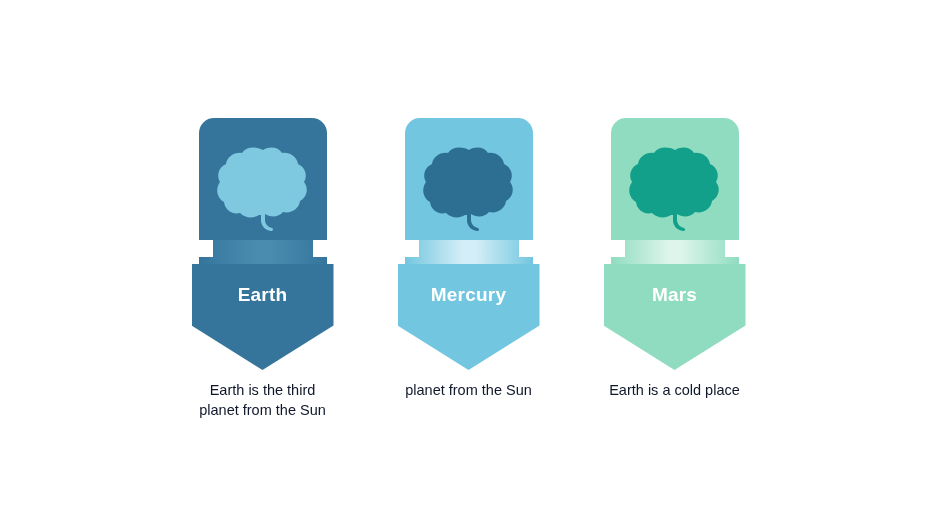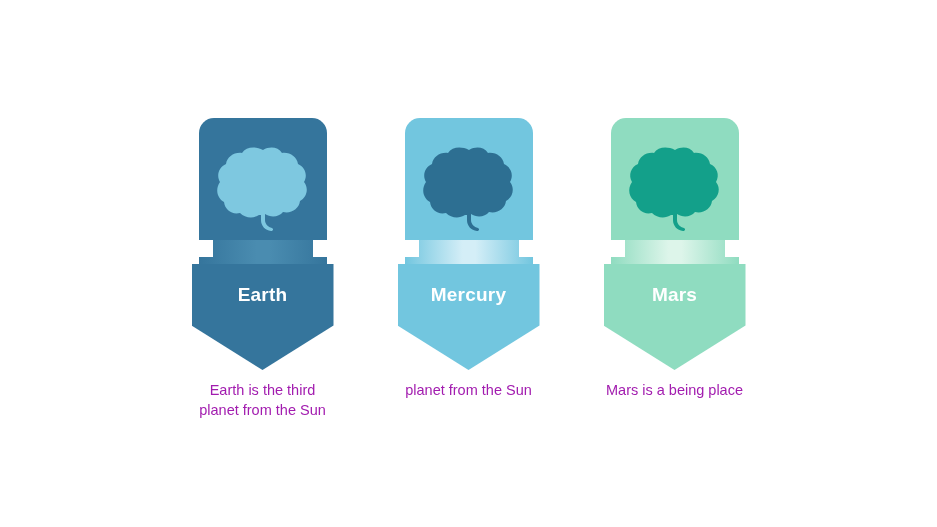--- a/index.html
+++ b/index.html
@@ -130,21 +130,21 @@
 
   
   .card-caption {
     position: absolute;
     top: 262px;
     left: -18px;
     width: 178px;
     text-align: center;
     font-size: 14.5px;
     line-height: 1.38;
-    color: #a21caf;
+    color: #0f172a;
   }
   .caption-line { display: block; white-space: nowrap; }
 </style>
 </head>
 <body>
 
 <div class="slide">
 
 
   <div class="cards">
@@ -196,19 +196,19 @@
         </svg>
       </div>
       <div class="card-neck">
         <div class="neck-band" style="background: linear-gradient(90deg, rgb(143, 220, 192) 0%, rgb(221, 245, 234) 45%, rgb(221, 245, 234) 55%, rgb(143, 220, 192) 100%);"></div>
         <div class="neck-cut left"></div>
         <div class="neck-cut right"></div>
       </div>
       <div class="card-banner" style="background: rgb(143, 220, 192);"></div>
       <div class="card-label">Mars</div>
       <div class="card-caption">
-        <span class="caption-line">Mars is a being place</span>
+        <span class="caption-line">Earth is a cold place</span>
       </div>
     </div>
 
 
   </div>
 </div>
 
 </body></html>

